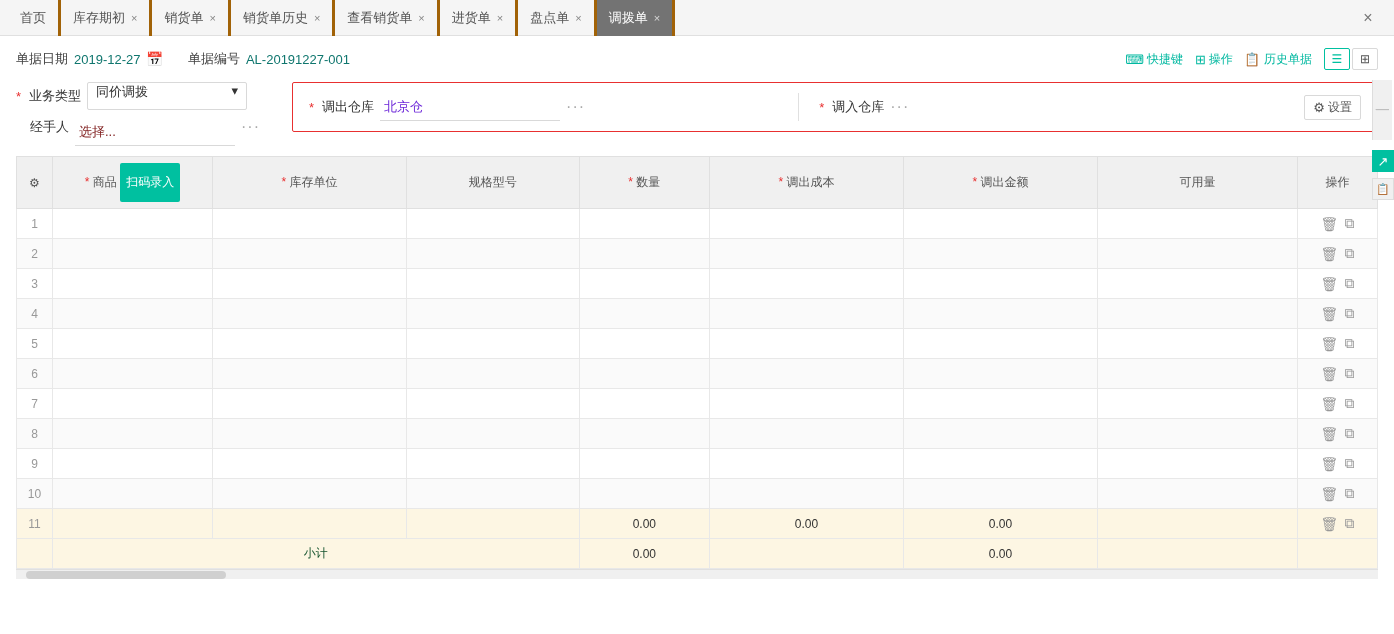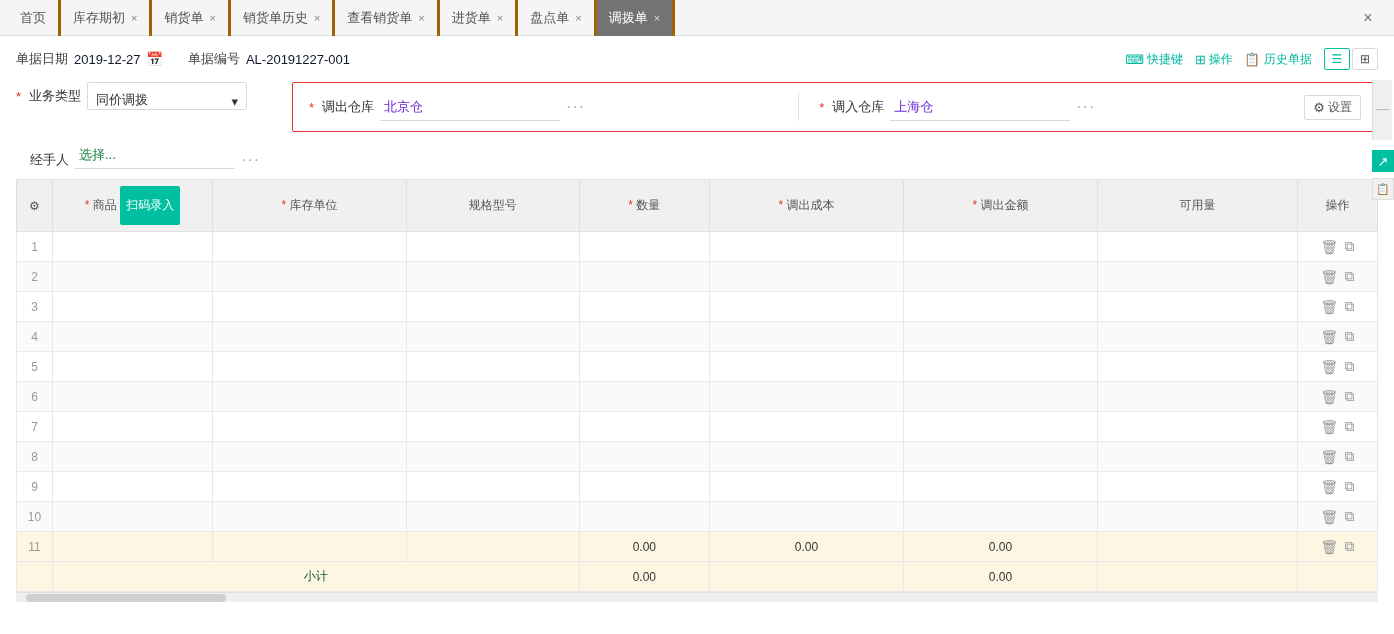--- a/index.html
+++ b/index.html
@@ -39,54 +39,54 @@
     
     .main { padding: 12px 16px; background: #fff; }
 
     
     .header-row {
       display: flex; align-items: center; gap: 24px;
       margin-bottom: 12px;
     }
     .header-field { display: flex; align-items: center; gap: 6px; font-size: 13px; }
     .header-field label { color: #404040; }
-    .header-field .value { color: #0f172a; }
+    .header-field .value { color: #0f766e; }
     .calendar-icon { color: #aaa; cursor: pointer; font-size: 14px; }
     .header-right {
       margin-left: auto;
       display: flex; align-items: center; gap: 12px; font-size: 12px; color: #00b8a0;
     }
     .header-right span { cursor: pointer; display: flex; align-items: center; gap: 3px; }
     .toolbar-btns {
       display: flex; gap: 2px;
     }
     .toolbar-btn {
       width: 26px; height: 22px; border: 1px solid #d9d9d9; background: #fff;
       display: flex; align-items: center; justify-content: center;
       cursor: pointer; font-size: 12px; color: #555;
       border-radius: 2px;
     }
     .toolbar-btn.active { border-color: #00c0a0; color: #00c0a0; }
     .field-group { display: flex; align-items: center; gap: 6px; }
     .required-star { color: #e83030; margin-right: 2px; }
     .field-select {
       min-width: 160px; height: 28px; border: 1px solid #d9d9d9;
-      display: flex; align-items: flex-end; justify-content: space-between;
+      display: flex; align-items: flex-start; justify-content: space-between;
       padding: 0 8px; cursor: pointer; background: #fff; border-radius: 2px;
     }
     .field-input {
       min-width: 180px; height: 28px; border-bottom: 1px solid #d9d9d9;
       display: flex; align-items: center; padding: 0 4px;
       color: #6d28d9;
     }
     .dots-btn { color: #aaa; cursor: pointer; font-size: 16px; letter-spacing: 1px; }
-    .person-row { display: flex; align-items: flex-end; gap: 6px; margin-top: 23px; }
+    .person-row { display: flex; align-items: flex-start; gap: 6px; }
     .person-select {
       min-width: 160px; height: 28px; border: none; border-bottom: 1px solid #d9d9d9;
-      display: flex; align-items: center; padding: 0 4px; color: #15803d; cursor: pointer;
+      display: flex; align-items: center; padding: 0 4px; color: #7f1d1d; cursor: pointer;
     }
 
     
     .settings-btn {
       display: flex; align-items: center; gap: 3px;
       border: 1px solid #d9d9d9; padding: 3px 8px; border-radius: 2px;
       cursor: pointer; font-size: 12px; color: #555; background: #fff;
     }
     .settings-icon { font-size: 13px; }
 
@@ -225,23 +225,20 @@
           <span>北京仓</span>
         </div>
         <span class="dots-btn">···</span>
       </div>
 
       <div style="width:1px; background:#e0e0e0; height:28px; margin:0 20px;"></div>
 
       <div style="display:flex; align-items:center; gap:6px; flex:1;">
         <span class="required-star">*</span>
         <label>调入仓库</label>
-        <div class="field-input">
-          <span>上海仓</span>
-        </div>
         <span class="dots-btn">···</span>
       </div>
 
       <div class="settings-btn" style="margin-left:16px;">
         <span class="settings-icon">⚙</span>
         <span>设置</span>
       </div>
     </div>
   </div>
 

